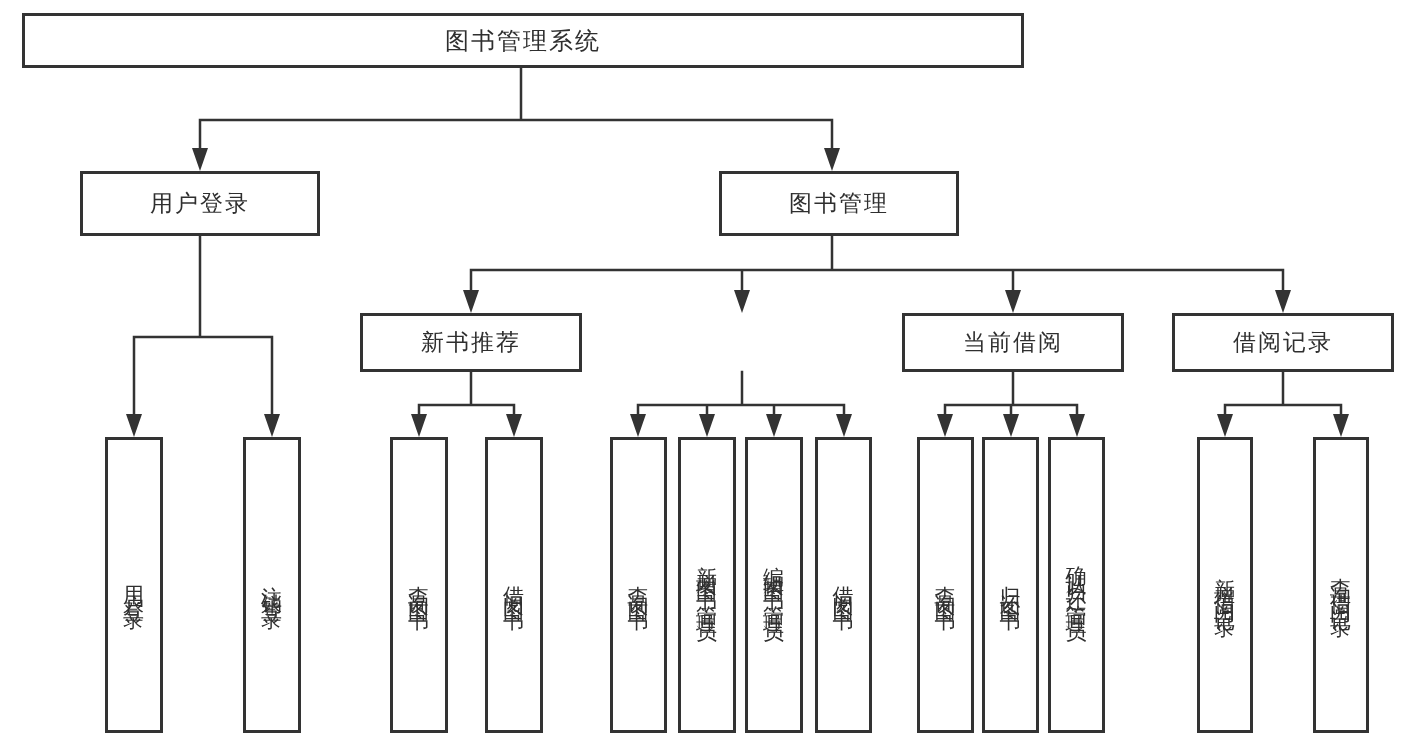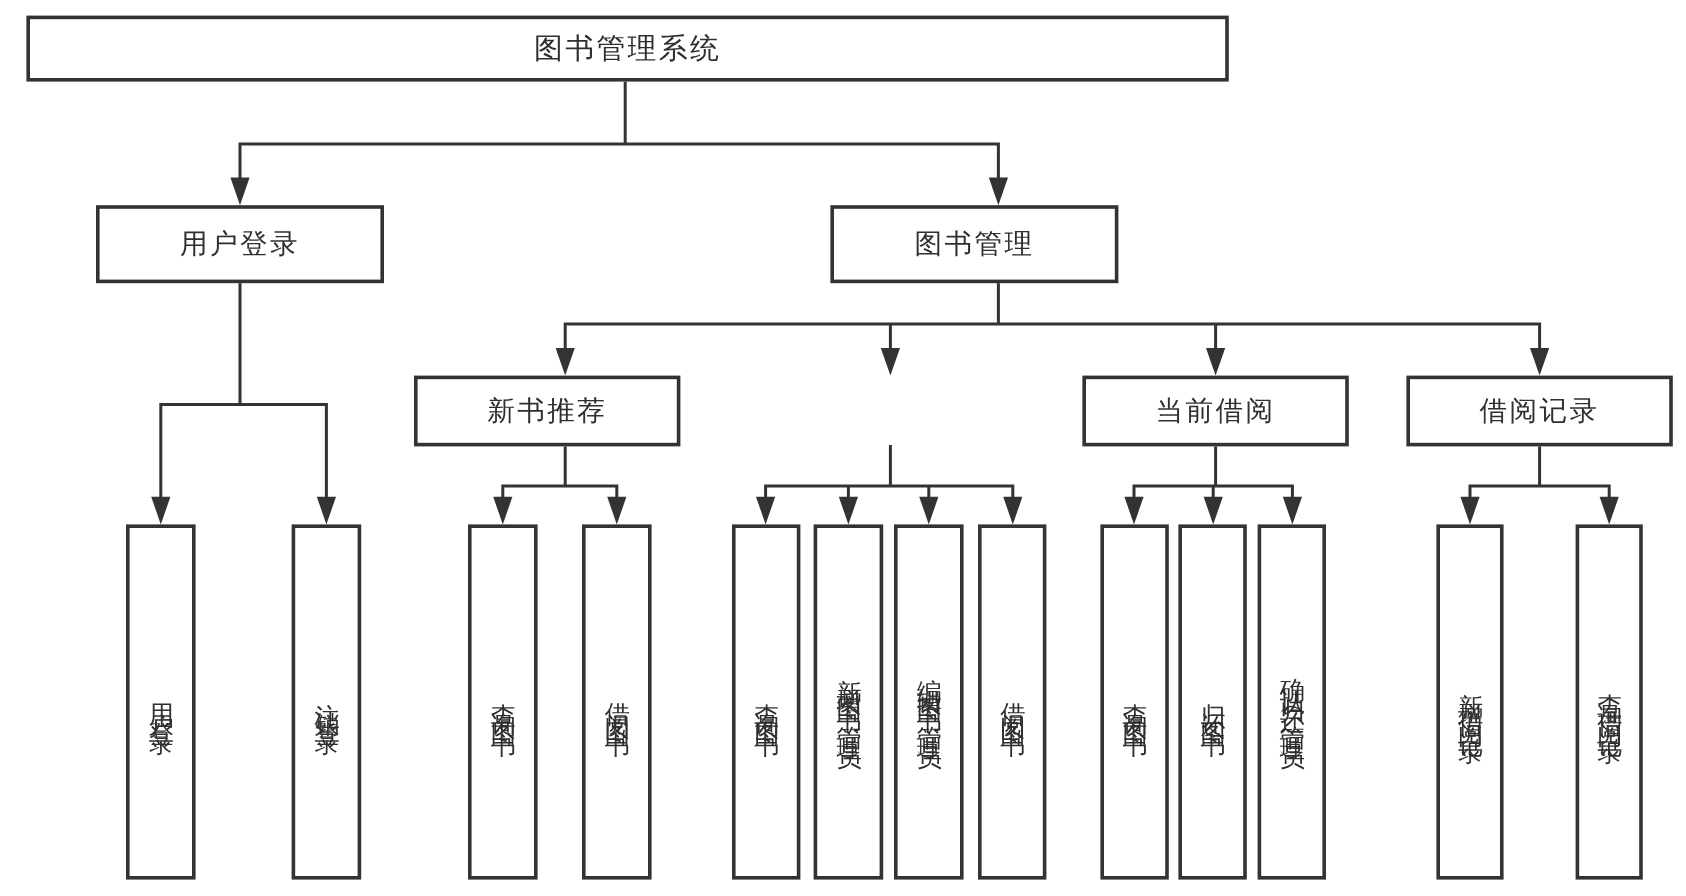--- a/index.html
+++ b/index.html
@@ -125,25 +125,25 @@
     </g>
   </svg>
 
   <div class="node" style="left:22px; top:13px; width:1002px; height:55px;">
     <span class="root-label">图书管理系统</span>
   </div>
 
   <div class="node" style="left:80px; top:171px; width:240px; height:65px;">
     <span class="h-label">用户登录</span>
   </div>
-  <div class="node" style="left:692px; top:171px; width:240px; height:65px;">
+  <div class="node" style="left:719px; top:171px; width:240px; height:65px;">
     <span class="h-label">图书管理</span>
   </div>
 
-  <div class="node" style="left:345px; top:313px; width:222px; height:59px;">
+  <div class="node" style="left:360px; top:313px; width:222px; height:59px;">
     <span class="h-label">新书推荐</span>
   </div>
   <div class="node" style="left:902px; top:313px; width:222px; height:59px;">
     <span class="h-label">当前借阅</span>
   </div>
   <div class="node" style="left:1172px; top:313px; width:222px; height:59px;">
     <span class="h-label">借阅记录</span>
   </div>
 
   <div class="node" style="left:105px; top:437px; width:58px; height:296px;">

